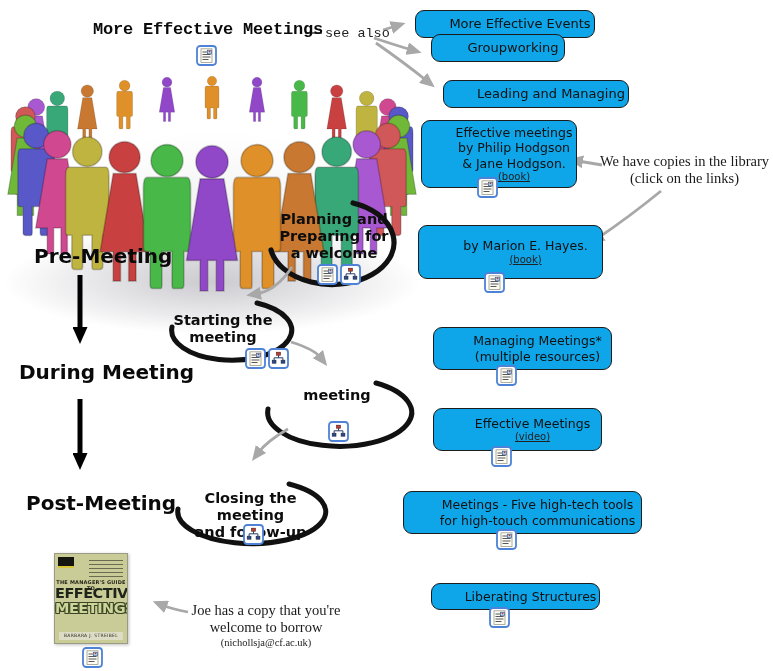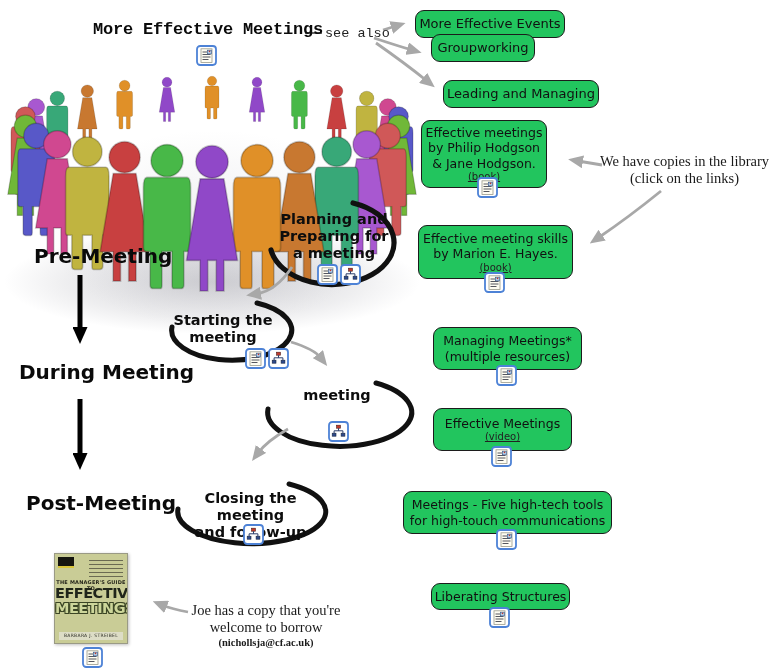--- a/index.html
+++ b/index.html
@@ -3,30 +3,30 @@
 <meta charset="utf-8">
 <style>
   html,body{margin:0;padding:0;background:#fff;}
   .canvas{position:relative;width:773px;height:671px;background:#ffffff;overflow:hidden;
           font-family:"DejaVu Sans","Liberation Sans",sans-serif;color:#111;}
   .abs{position:absolute;font-family:Liberation Mono, monospace;}
   svg.layer{position:absolute;left:0;top:0;pointer-events:none;}
   .title{font-weight:bold;font-size:17px;letter-spacing:-0.2px;color:#0b0b0b;}
   .seealso{font-size:13.5px;color:#222;}
   .box{position:absolute;display:flex;flex-direction:column;justify-content:center;align-items:center;
-       background:#22c55e;border:1.7px solid #1c1c1c;border-radius:9px;text-align:center;z-index:2;}
+       background:#0ea5e9;border:1.7px solid #1c1c1c;border-radius:9px;text-align:center;z-index:2;padding-left:30px;}
   .box .ln{font-size:12.5px;line-height:15.5px;color:#111;}
   .box .sub{font-size:10px;line-height:12px;color:#222;text-decoration:underline;}
   .sabox .ln{font-size:13px;}
   .stage{position:absolute;font-weight:bold;font-size:20px;color:#0a0a0a;z-index:2;}
   .node{position:absolute;text-align:center;z-index:2;}
   .node .ln{font-weight:bold;font-size:14.5px;line-height:17px;color:#0d0d0d;}
   .serif{position:absolute;font-family:"Liberation Serif","DejaVu Serif",serif;text-align:center;
          font-size:14.5px;line-height:17px;color:#1a1a1a;z-index:2;}
-  .serif .email{font-size:10.5px;line-height:13px;font-weight:bold;}
+  .serif .email{font-size:10.5px;line-height:13px;}
   .mini-icon{position:absolute;width:21px;height:21px;z-index:3;}
   
   .cover{position:absolute;left:54px;top:553px;width:72px;height:89px;z-index:2;
          border:1px solid #9a9a85;box-shadow:1px 1px 3px rgba(0,0,0,.25);
          background:linear-gradient(180deg,#efeedd 0%,#e7e7cd 20%,#ced19f 28%,#bcc386 42%,#98a465 62%,#7e8c52 78%,#68753f 88%,#e0decа 90%,#d8d6be 100%);
          background-color:#c9cc96;overflow:hidden;}
   .cover .badge{position:absolute;left:3px;top:3px;width:16px;height:9px;background:#15150f;border-bottom:2px solid #d9c53a;}
   .cover .bullets{position:absolute;right:4px;top:3px;width:34px;}
   .cover .bullets i{display:block;height:1.5px;background:#6b6b52;margin:2.5px 0;}
   .cover .tagline{position:absolute;left:0;right:0;top:25px;font-size:5px;font-weight:bold;
@@ -235,21 +235,20 @@
     <div class="ln">Effective meetings</div>
     <div class="ln">by Philip Hodgson</div>
     <div class="ln">&amp; Jane Hodgson.</div>
     <div class="sub">(book)</div>
   </div>
   <svg class="mini-icon" style="left:477px;top:177px">
       <use href="#ic-note"></use>
     </svg>
 
   <div class="box" style="left:418px;top:225px;width:153px;height:52px">
-    <div class="ln">Effective meeting skills</div>
     <div class="ln">by Marion E. Hayes.</div>
     <div class="sub">(book)</div>
   </div>
   <svg class="mini-icon" style="left:484px;top:272px">
       <use href="#ic-note"></use>
     </svg>
 
   <div class="box" style="left:433px;top:327px;width:147px;height:41px">
     <div class="ln">Managing Meetings*</div>
     <div class="ln">(multiple resources)</div>
@@ -286,21 +285,21 @@
     <div>(click on the links)</div>
   </div>
 
   <div class="stage" style="left:34px;top:244px">Pre-Meeting</div>
   <div class="stage" style="left:19px;top:360px">During Meeting</div>
   <div class="stage" style="left:26px;top:491px">Post-Meeting</div>
 
   <div class="node" style="left:272px;top:211px;width:124px">
     <div class="ln">Planning and</div>
     <div class="ln">Preparing for</div>
-    <div class="ln">a meeting</div>
+    <div class="ln">a welcome</div>
   </div>
   <svg class="mini-icon" style="left:317px;top:264px">
       <use href="#ic-note"></use>
     </svg>
   <svg class="mini-icon" style="left:340px;top:264px">
       <use href="#ic-sitemap"></use>
     </svg>
 
   <div class="node" style="left:163px;top:312px;width:120px">
     <div class="ln">Starting the</div>

